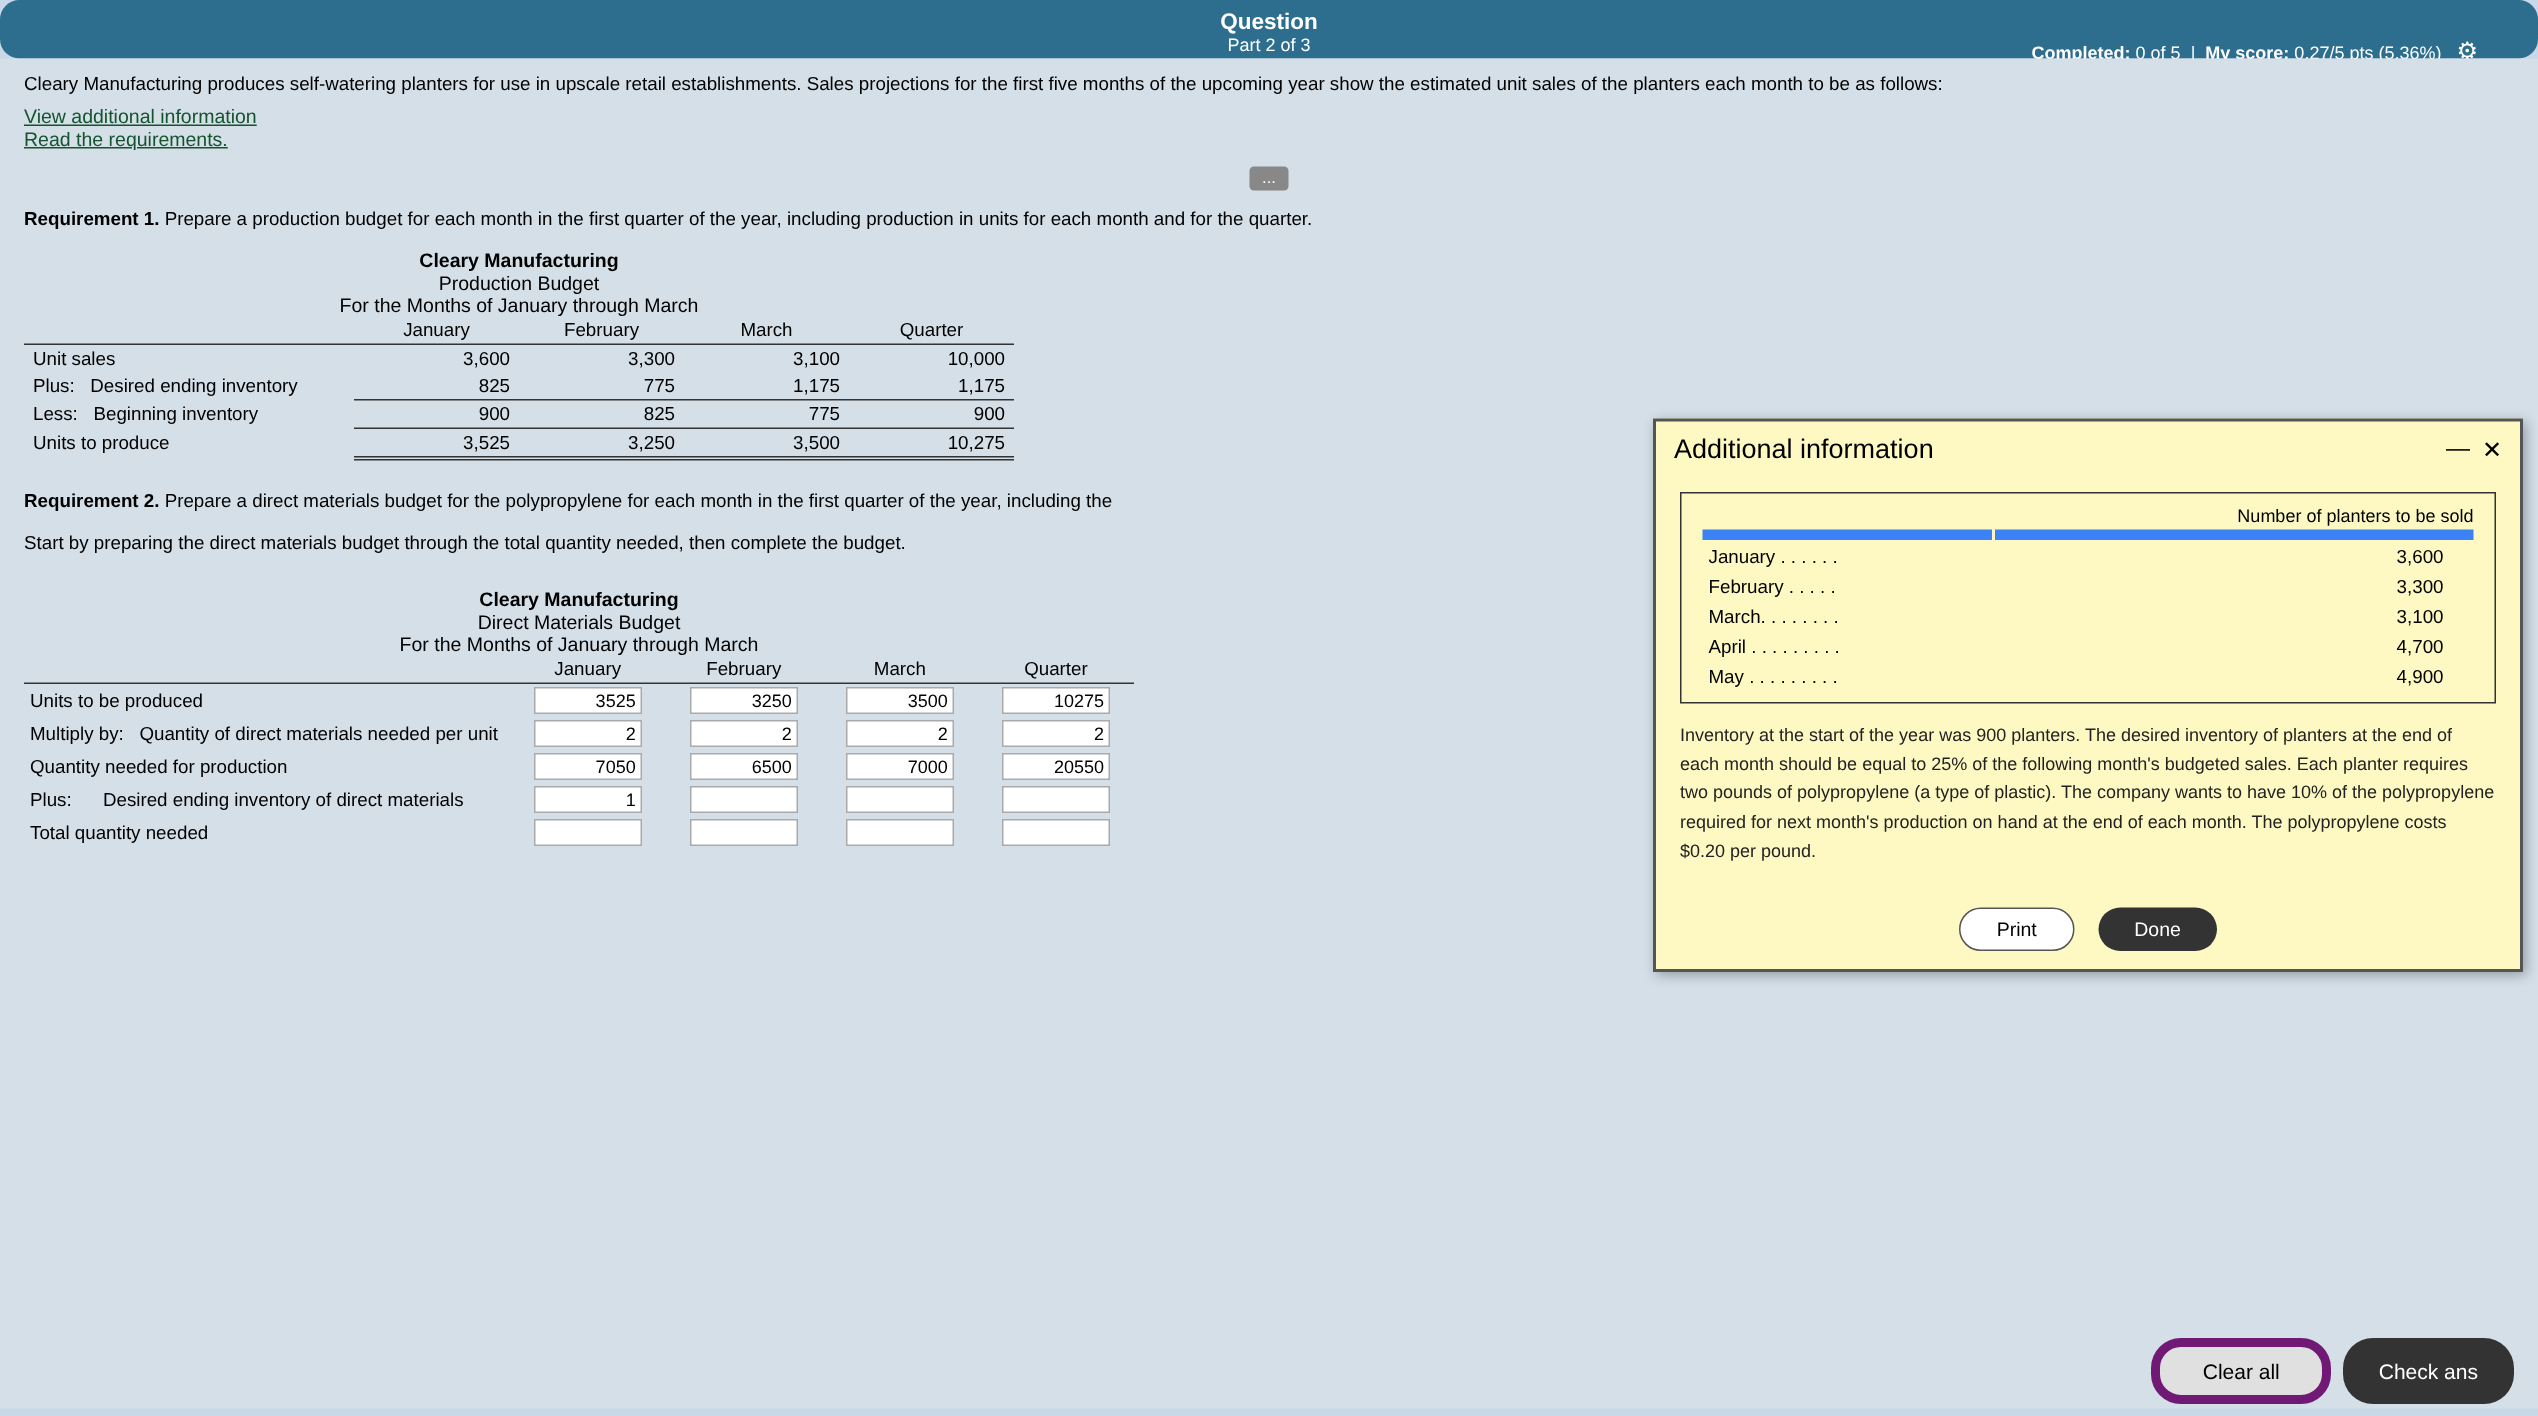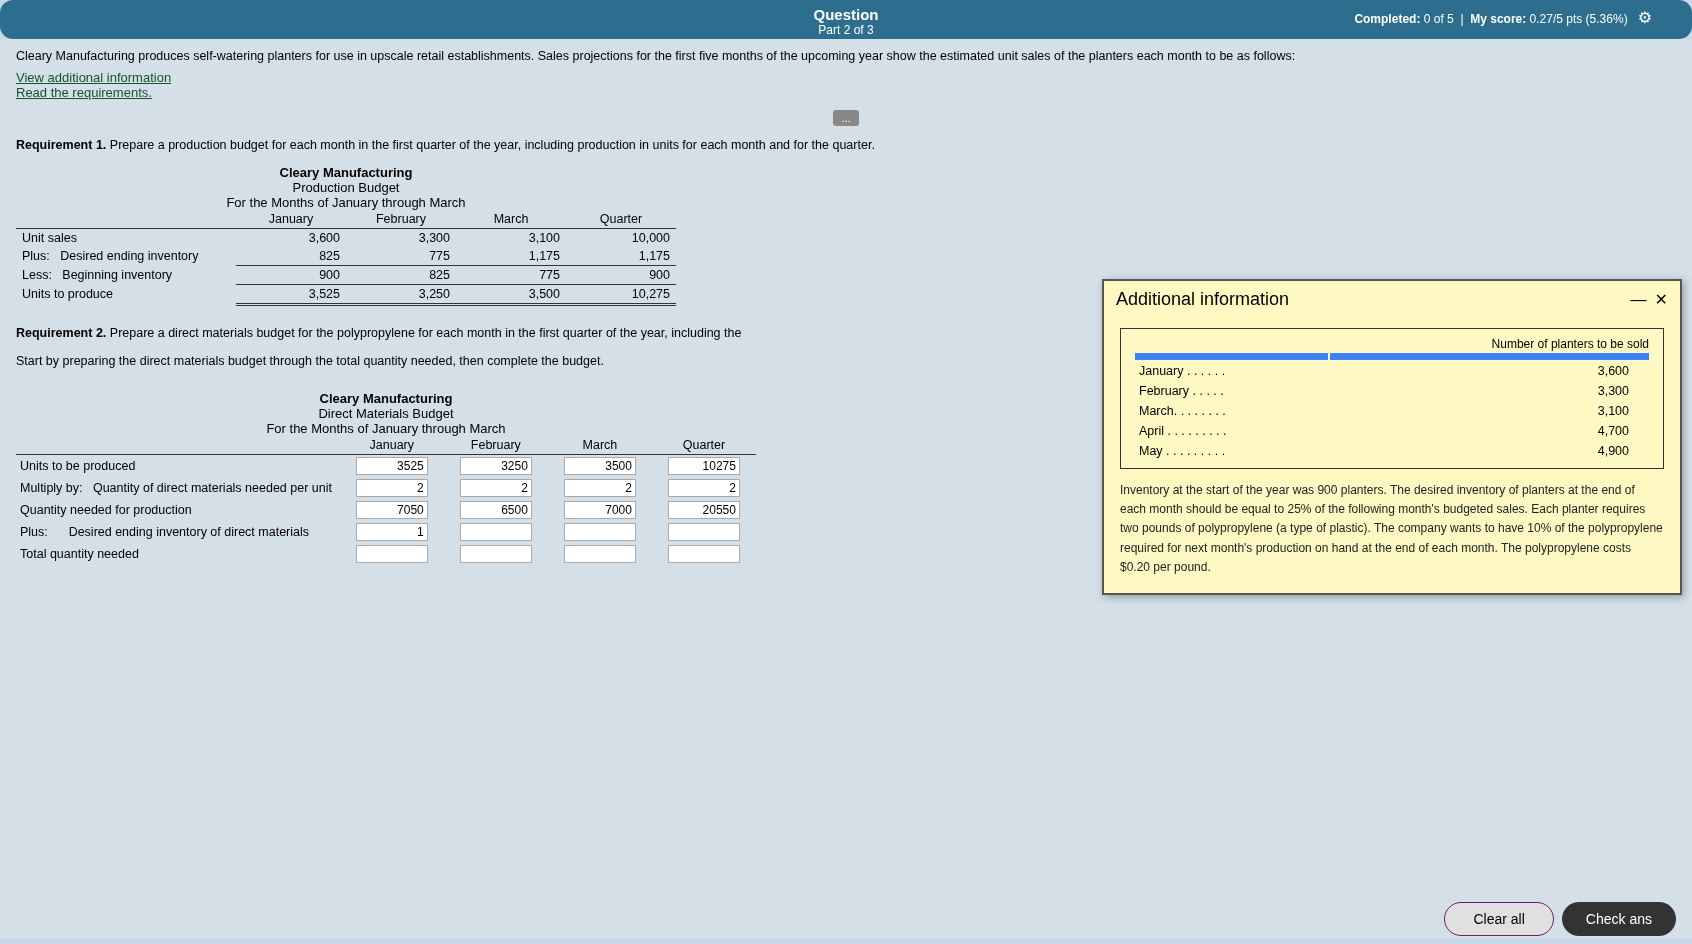--- a/index.html
+++ b/index.html
@@ -23,21 +23,21 @@
     .header-title {
       font-size: 15px;
       font-weight: bold;
     }
     .header-sub {
       font-size: 12px;
     }
     .header-right {
       position: absolute;
       right: 40px;
-      top: 8px;
+      top: 24px;
       font-size: 12px;
       color: white;
     }
     .header-right strong { font-weight: bold; }
 
     
     .main-content {
       background: #d4dfe8;
       padding: 8px 16px 60px 16px;
       min-height: 900px;
@@ -245,21 +245,21 @@
       right: 0;
       width: 100%;
       display: flex;
       justify-content: flex-end;
       gap: 0;
       background: transparent;
       padding: 8px 0;
     }
     .btn-clear-all {
       background: #e0e0e0;
-      border: 1px solid #701a75;
+      border: 6px solid #701a75;
       border-radius: 20px;
       padding: 8px 28px;
       font-size: 14px;
       cursor: pointer;
       margin-right: 8px;
     }
     .btn-check-ans {
       background: #333;
       color: white;
       border: none;
@@ -467,20 +467,24 @@
               <td class="month-cell">May . . . . . . . . .</td>
               <td class="num-cell">4,900</td>
             </tr>
           </tbody>
         </table>
       </div>
 
       <div class="info-text">Inventory at the start of the year was 900 planters. The desired inventory of planters at the end of each month should be equal to 25% of the following month's budgeted sales. Each planter requires two pounds of polypropylene (a type of plastic). The company wants to have 10% of the polypropylene required for next month's production on hand at the end of each month. The polypropylene costs $0.20 per pound.</div>
     </div>
 
+    <div class="panel-footer">
+      <button class="btn-print">Print</button>
+      <button class="btn-done">Done</button>
+    </div>
   </div>
 
 </div>
 
 <div class="bottom-bar">
   <button class="btn-clear-all">Clear all</button>
   <button class="btn-check-ans">Check ans</button>
 </div>
 
 </body></html>

